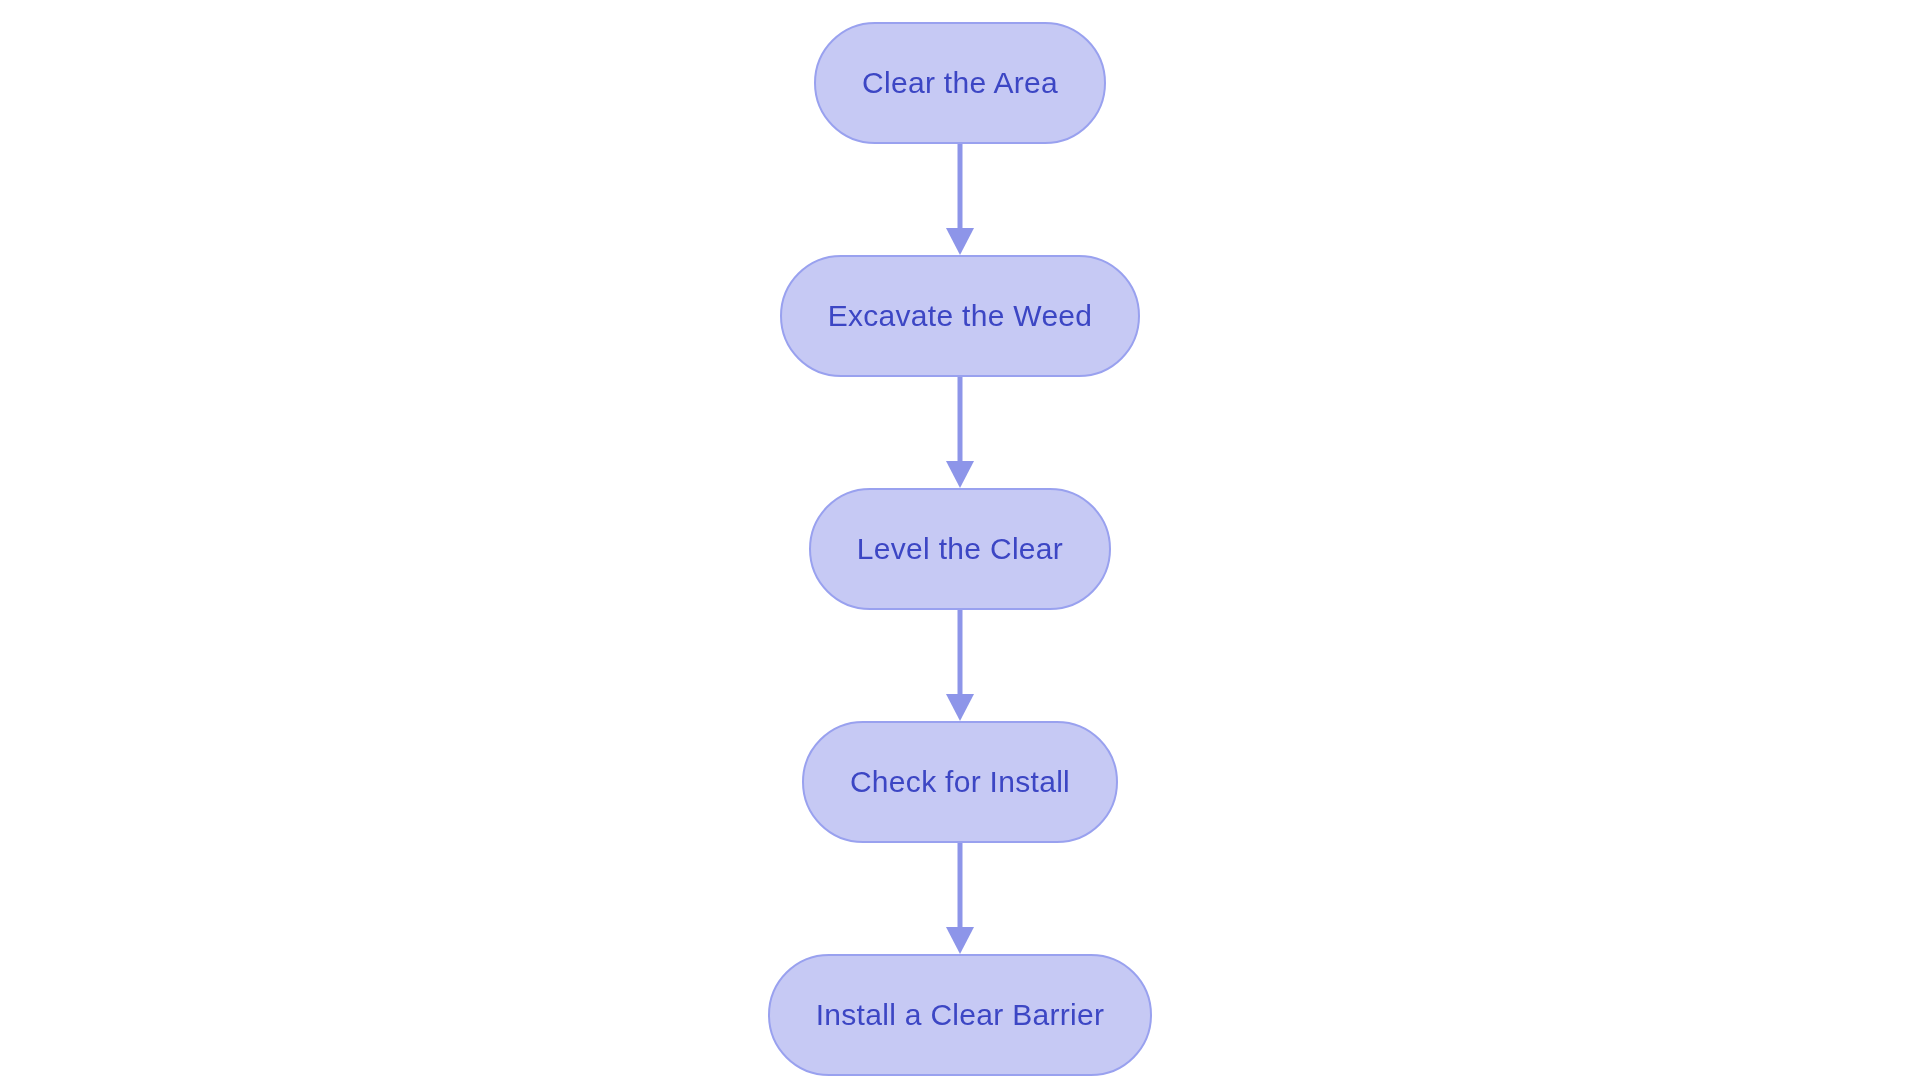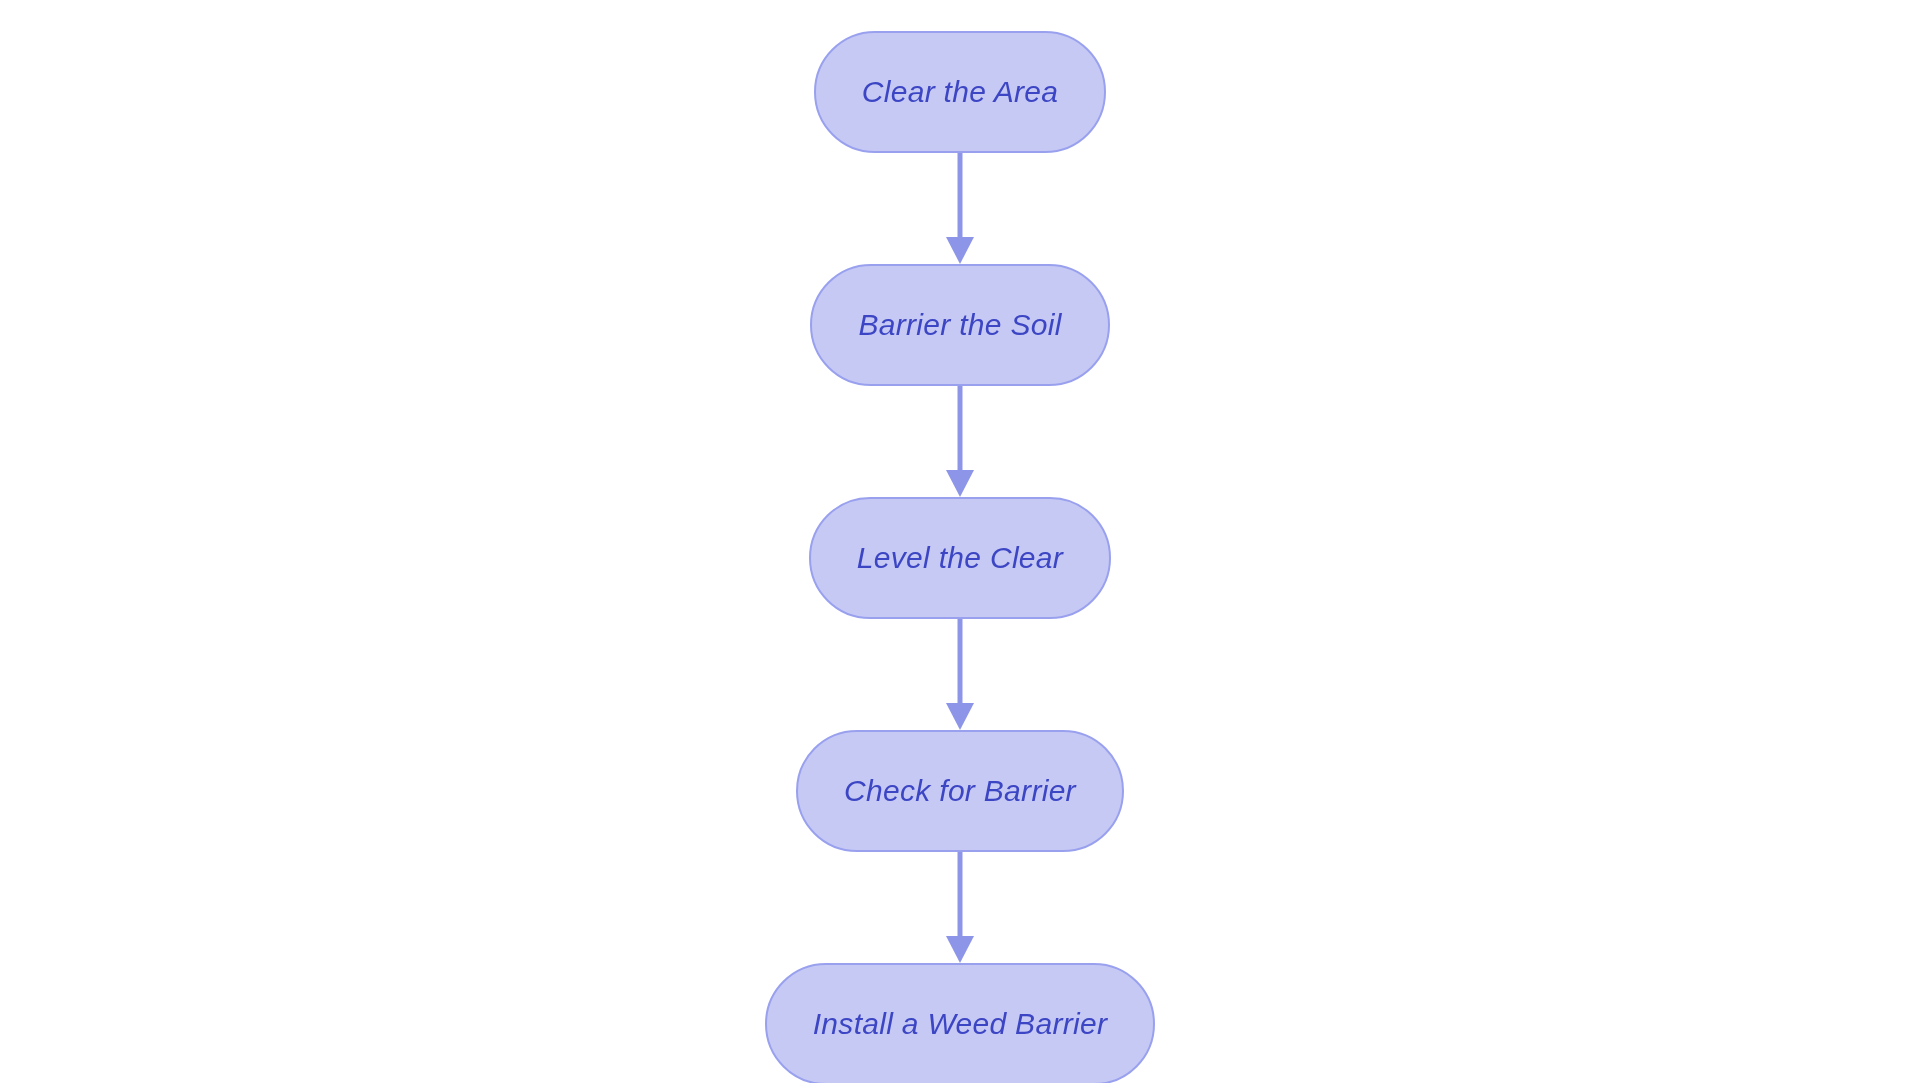--- a/index.html
+++ b/index.html
@@ -18,22 +18,21 @@
     background: var(--background);
     overflow: hidden;
     font-family: "Liberation Sans", "DejaVu Sans", sans-serif;
   }
   .canvas {
     width: 1920px;
     height: 849px;
     display: flex;
     flex-direction: column;
     align-items: center;
-    padding-top: 31px;
-    font-style: italic;
+    padding-top: 22px;
   }
   .node {
     height: 122px;
     min-width: 280px;
     padding: 0 46px;
     border-radius: 61px;
     background: var(--node-fill);
     border: 2px solid var(--node-border);
     display: flex;
     align-items: center;
@@ -61,43 +60,43 @@
   <div class="node">
     <span class="label">Clear the Area</span>
   </div>
 
   <svg class="connector" width="40" height="111" viewBox="0 0 40 111" aria-hidden="true">
     <line class="shaft" x1="20" y1="0" x2="20" y2="86"></line>
     <polygon class="head" points="6,84 34,84 20,111"></polygon>
   </svg>
 
   <div class="node">
-    <span class="label">Barrier the Soil</span>
+    <span class="label">Excavate the Weed</span>
   </div>
 
   <svg class="connector" width="40" height="111" viewBox="0 0 40 111" aria-hidden="true">
     <line class="shaft" x1="20" y1="0" x2="20" y2="86"></line>
     <polygon class="head" points="6,84 34,84 20,111"></polygon>
   </svg>
 
   <div class="node">
     <span class="label">Level the Clear</span>
   </div>
 
   <svg class="connector" width="40" height="111" viewBox="0 0 40 111" aria-hidden="true">
     <line class="shaft" x1="20" y1="0" x2="20" y2="86"></line>
     <polygon class="head" points="6,84 34,84 20,111"></polygon>
   </svg>
 
   <div class="node">
-    <span class="label">Check for Barrier</span>
+    <span class="label">Check for Install</span>
   </div>
 
   <svg class="connector" width="40" height="111" viewBox="0 0 40 111" aria-hidden="true">
     <line class="shaft" x1="20" y1="0" x2="20" y2="86"></line>
     <polygon class="head" points="6,84 34,84 20,111"></polygon>
   </svg>
 
   <div class="node">
-    <span class="label">Install a Weed Barrier</span>
+    <span class="label">Install a Clear Barrier</span>
   </div>
 
 </div>
 
 </body></html>

